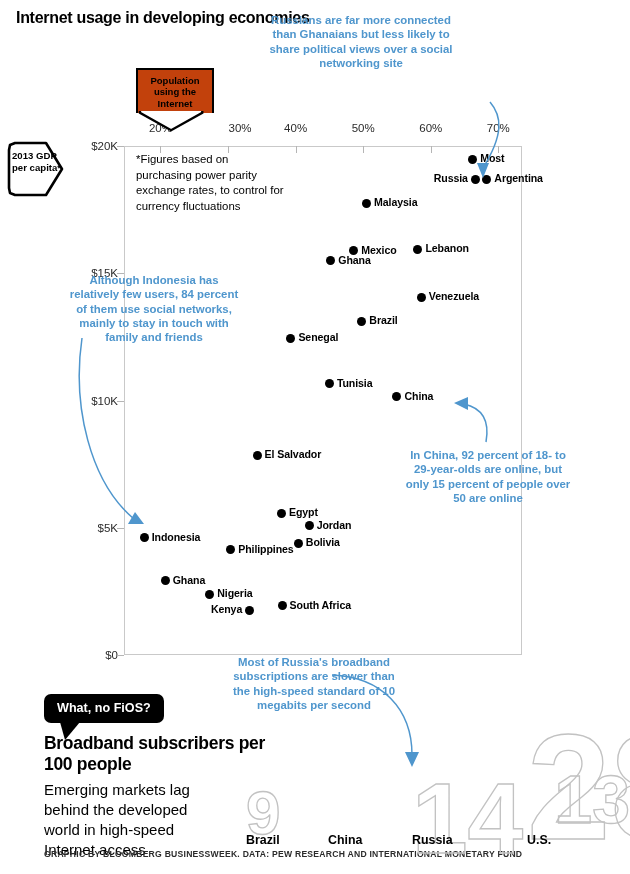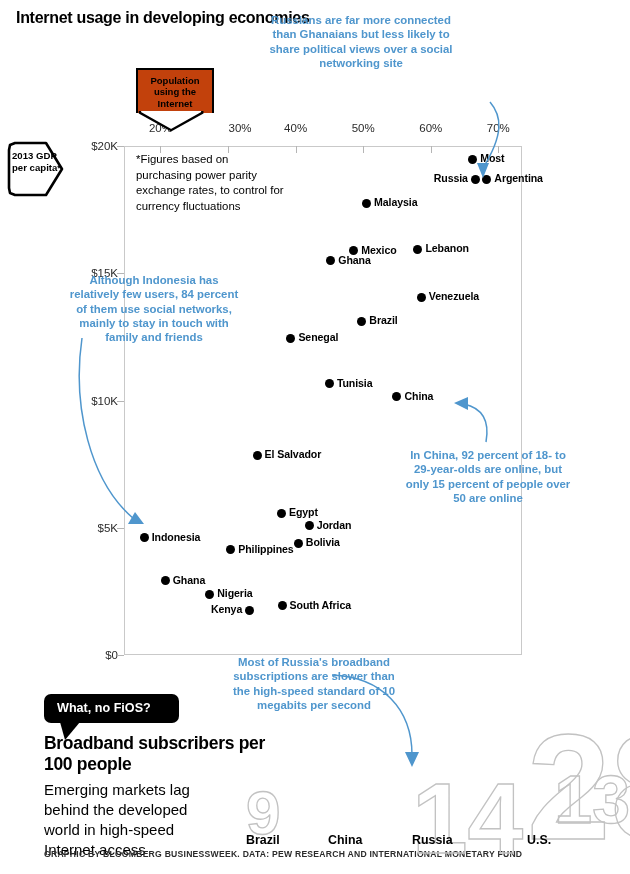--- a/index.html
+++ b/index.html
@@ -94,21 +94,21 @@
   #note-china{left:404px;top:448px;width:168px;}
   #note-broadband{left:228px;top:655px;width:172px;}
 
   svg.arrow{position:absolute;overflow:visible;z-index:5;}
 
   
   #badge{
     left:44px;top:694px;
     background:#000;color:#fff;
     border-radius:7px;
-    padding:7px 28px 8px 13px;
+    padding:7px 13px 8px 13px;
     font-size:12.6px;font-weight:bold;
     z-index:5;
   }
   #badge-tail{left:60px;top:722px;z-index:5;}
   #bb-title{
     left:44px;top:733px;width:240px;
     font-size:17.5px;font-weight:bold;line-height:1.22;
     letter-spacing:-0.3px;
   }
   #bb-sub{

